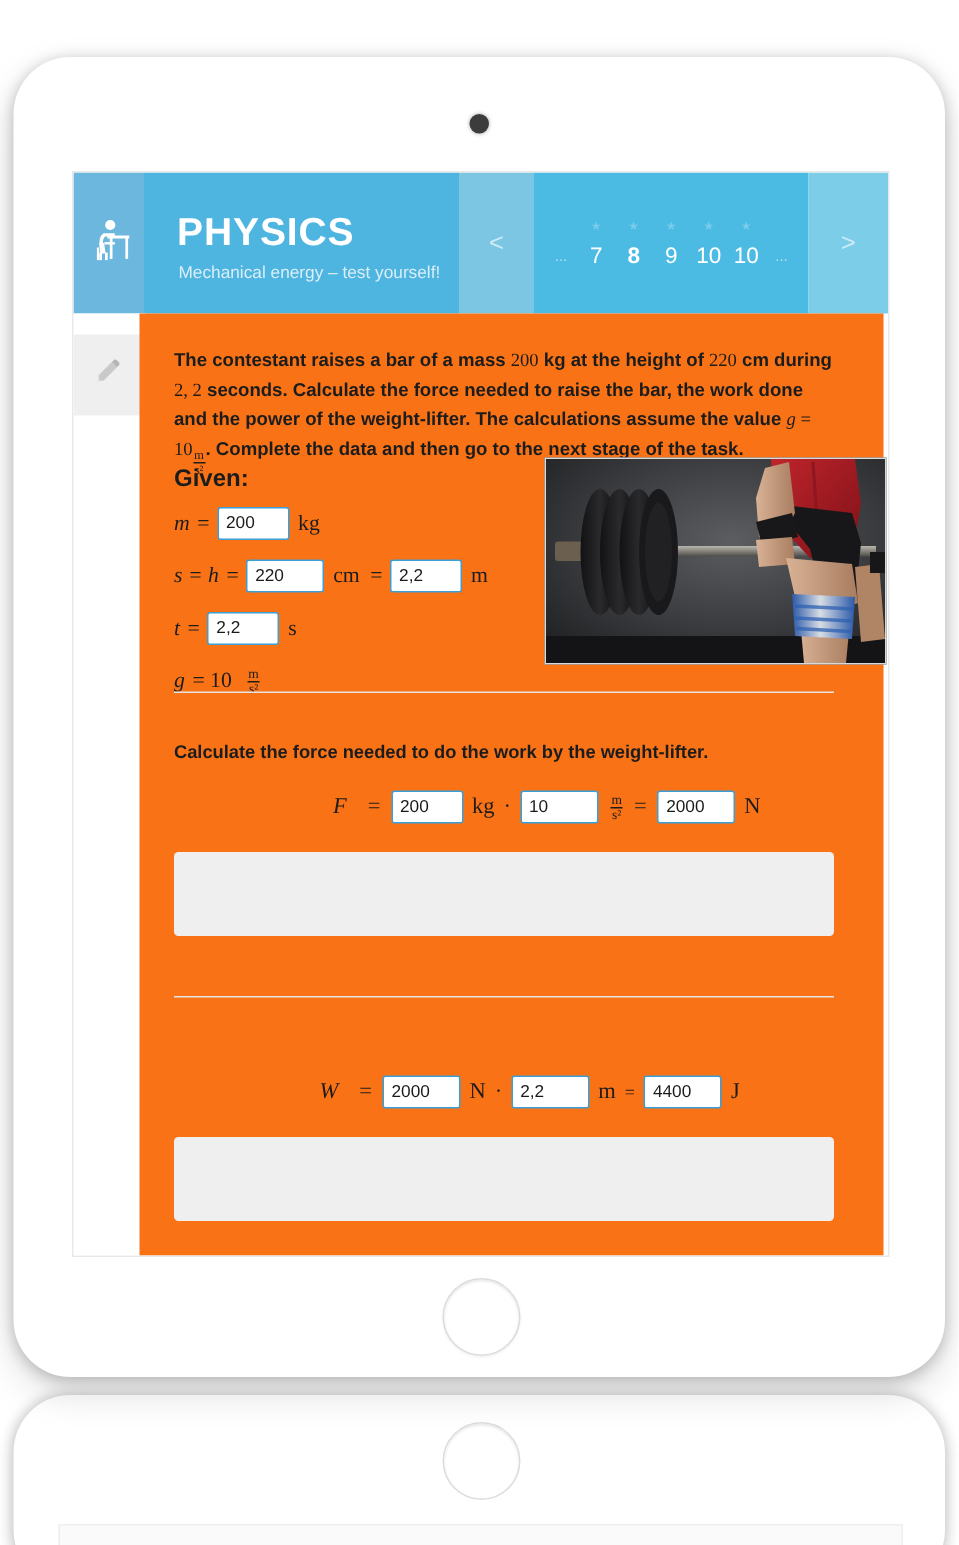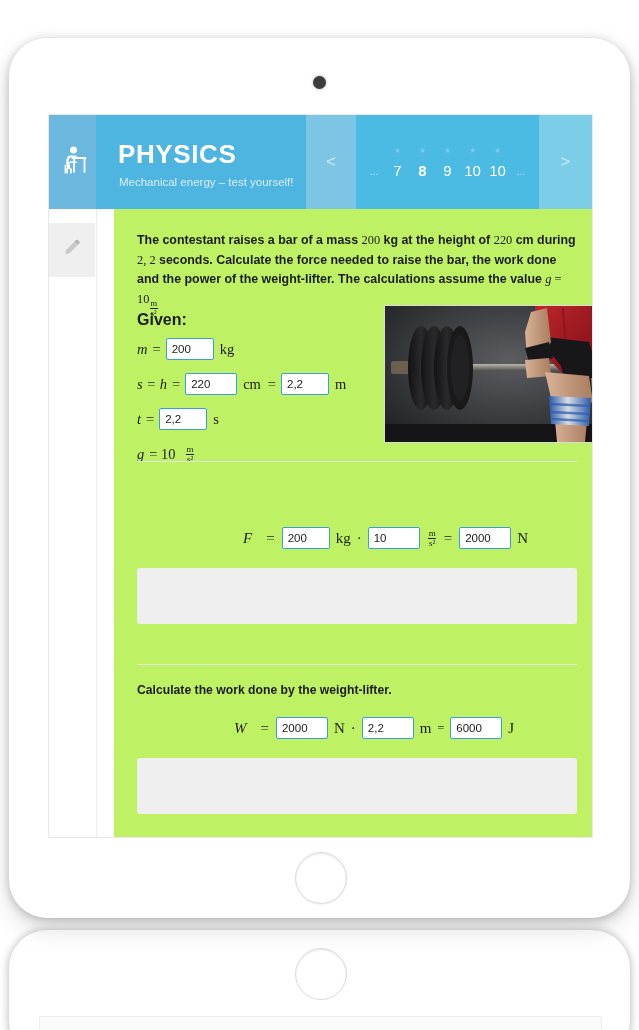--- a/index.html
+++ b/index.html
@@ -101,22 +101,22 @@
   .body-row{position:relative;width:543px;height:628px;}
   .tools{
     position:absolute;left:0;top:0;width:47px;height:628px;
     background:#ffffff;border-right:1px solid #ededed;
   }
   .tool-btn{
     position:absolute;left:0;top:14px;width:46px;height:54px;
     background:#efefef;display:flex;align-items:center;justify-content:center;
   }
   .content{
-    position:absolute;left:65px;top:0;width:496px;height:628px;
-    background:#bef264;padding:0;box-sizing:border-box;
+    position:absolute;left:44px;top:0;width:496px;height:628px;
+    background:#f97316;padding:0;box-sizing:border-box;
   }
 
   .task-text{
     position:absolute;left:23px;top:22px;width:440px;
     font-size:12.4px;font-weight:bold;color:#1c1c1c;line-height:1.58;
   }
   .mathser{font-family:"Liberation Serif", serif;font-weight:normal;}
   .mvar{font-family:"Liberation Serif", serif;font-style:italic;font-weight:normal;}
   .frac{
     display:inline-flex;flex-direction:column;align-items:center;
@@ -274,21 +274,21 @@
           </span>
         </div>
       </div>
 
       <div class="content">
 
         <div class="task-text">
           <span>The contestant raises a bar of a mass </span><span class="mathser">200</span><span> kg at the height of </span><span class="mathser">220</span><span> cm during </span><span class="mathser">2, 2</span><span> seconds. Calculate the force needed to raise the bar, the work done and the power of the weight-lifter. The calculations assume the value </span><span class="mvar">g</span><span class="mathser">&nbsp;</span><span class="mathser">= 10</span><span class="frac">
               <span class="num-t">m</span>
               <span class="den-t">s²</span>
-            </span>
+            </span><span>. Complete the data and then go to the next stage of the task.</span>
         </div>
 
         <div class="given-label">Given:</div>
 
         <div class="given-list">
           <div class="grow">
             <span class="lbl">m</span>
             <span class="eq">=</span>
             <span class="inp w48">200</span>
             <span class="unit">kg</span>
@@ -378,50 +378,50 @@
             <path d="M164 90 L206 92 L204 120 L166 118 Z" fill="url(#knee)"></path>
             <path d="M166 98 L205 100 M166 106 L204 108 M167 113 L203 115" stroke="#2e60b2" stroke-width="2.4" fill="none" opacity=".75"></path>
 
             <path d="M206 72 L222 70 L226 120 L210 122 Z" fill="#b08565"></path>
             <rect x="216" y="62" width="10" height="14" fill="#17171a"></rect>
           </svg>
         </div>
 
         <div class="divider d1"></div>
 
+        <div class="sec-title s1">Calculate the force needed to do the work by the weight-lifter.</div>
         <div class="formula f1">
           <span class="fv">F</span>
           <span class="eqs">=</span>
           <span class="inp w48">200</span>
           <span class="un">kg</span>
           <span class="op">·</span>
           <span class="inp w52">10</span>
           <span class="frac" style="font-size:9px;margin-left:8px">
             <span class="num-t">m</span>
             <span class="den-t">s²</span>
           </span>
           <span class="eqs">=</span>
           <span class="inp w52">2000</span>
           <span class="un">N</span>
         </div>
         <div class="answer-box a1"></div>
 
         <div class="divider d2"></div>
 
-        <div class="sec-title s2">Calculate the work done by the weight-lifter.</div>
         <div class="formula f2">
           <span class="fv">W</span>
           <span class="eqs">=</span>
           <span class="inp w52">2000</span>
           <span class="un">N</span>
           <span class="op">·</span>
           <span class="inp w52">2,2</span>
           <span class="un">m</span>
           <span class="eq-small">=</span>
-          <span class="inp w52">6000</span>
+          <span class="inp w52">4400</span>
           <span class="un">J</span>
         </div>
         <div class="answer-box a2"></div>
 
       </div>
     </div>
   </div>
 </div>
 
 </body></html>

